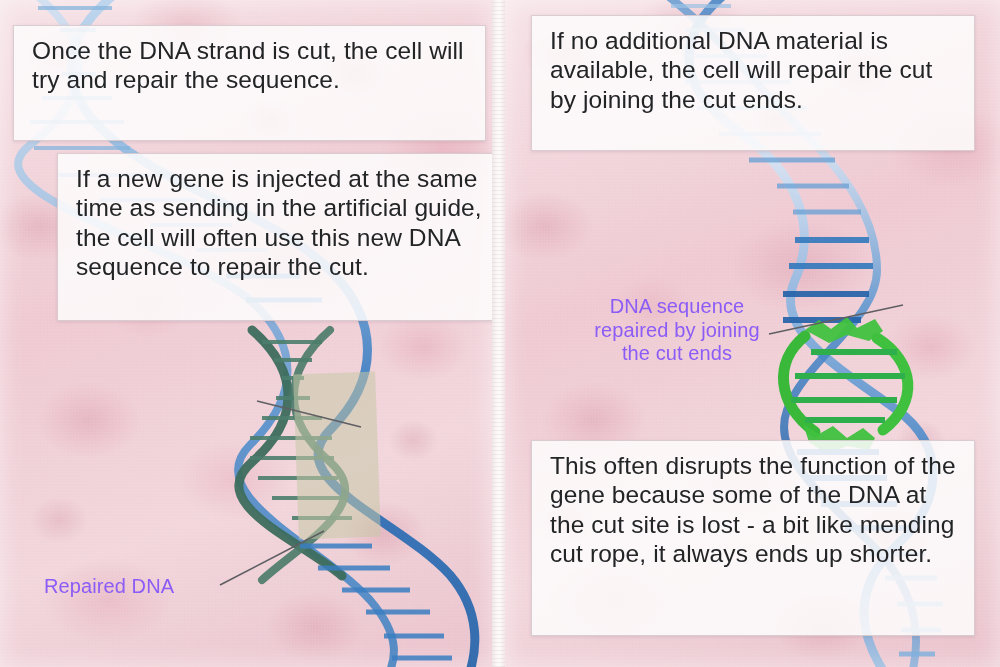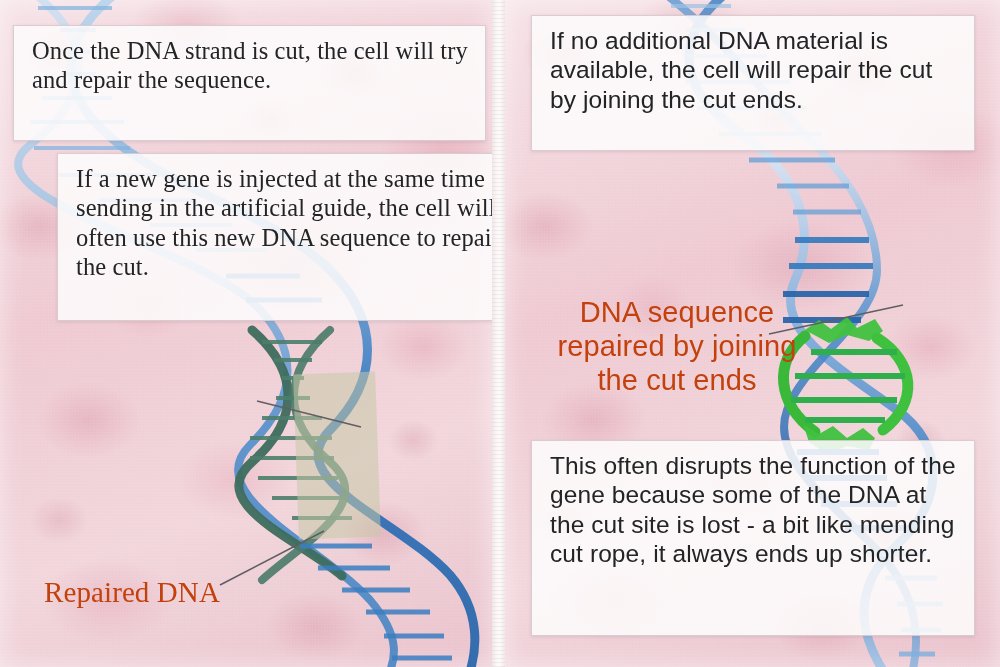--- a/index.html
+++ b/index.html
@@ -5,21 +5,21 @@
   html,body{margin:0;padding:0;}
   body{
     width:1000px;height:667px;overflow:hidden;
     font-family:"Liberation Sans","DejaVu Sans",sans-serif;
     background:#f3e7e9;
   }
   #stage{position:relative;width:1000px;height:667px;overflow:hidden;background:#f7eff1;}
 
   
   .panel{position:absolute;top:0;height:667px;overflow:hidden;}
-  #panel-left{left:0;width:492px;font-family:Liberation Serif, serif;}
+  #panel-left{left:0;width:492px;}
   #panel-right{left:505px;width:495px;}
 
   
   .paper{
     position:absolute;inset:0;
     background-color:#f0cfd6;
     background-image:
       radial-gradient(ellipse 60px 45px at 12% 8%, rgba(214,150,166,.45), rgba(214,150,166,0) 70%),
       radial-gradient(ellipse 80px 55px at 38% 4%, rgba(226,170,184,.5), rgba(226,170,184,0) 70%),
       radial-gradient(ellipse 50px 40px at 72% 11%, rgba(205,138,156,.4), rgba(205,138,156,0) 70%),
@@ -74,21 +74,21 @@
     color:#222426;
     font-size:24.5px;
     line-height:1.20;
     letter-spacing:.1px;
     padding:10px 14px 12px 18px;
     white-space:pre-line;
   }
 
   
   .annot{
-    position:absolute;color:#c2410c;font-size:29px;line-height:1.18;
+    position:absolute;color:#8b5cf6;font-size:20px;line-height:1.18;
     letter-spacing:.1px;white-space:pre-line;
   }
   .annot.center{text-align:center;}
   .leader{position:absolute;pointer-events:none;}
 </style>
 </head>
 <body>
 
 <div id="stage">
 

